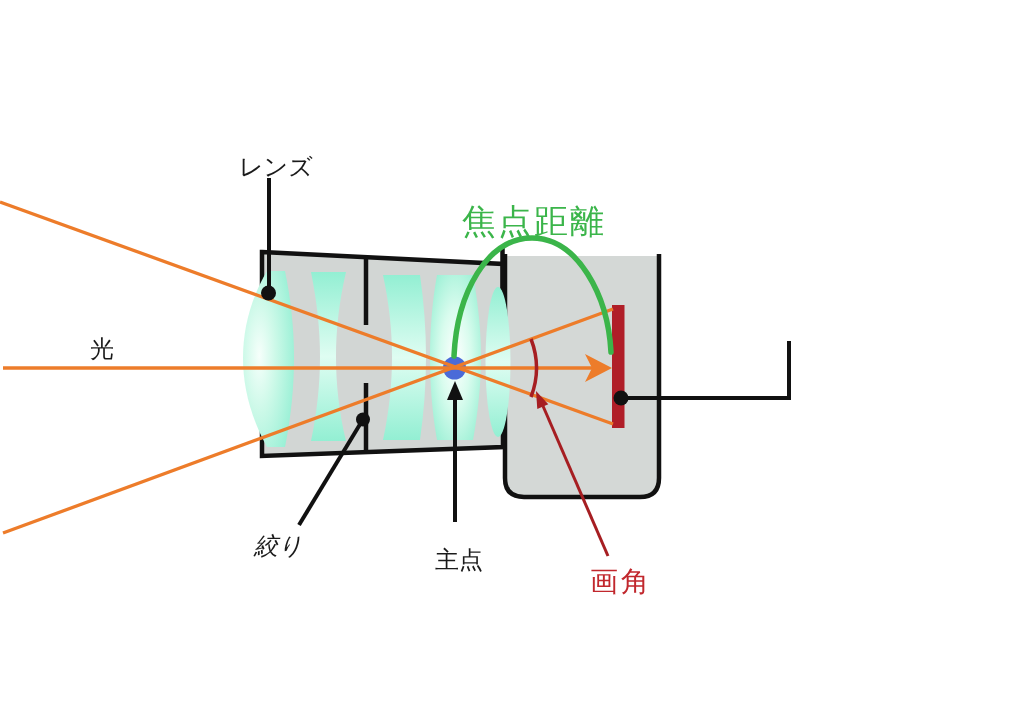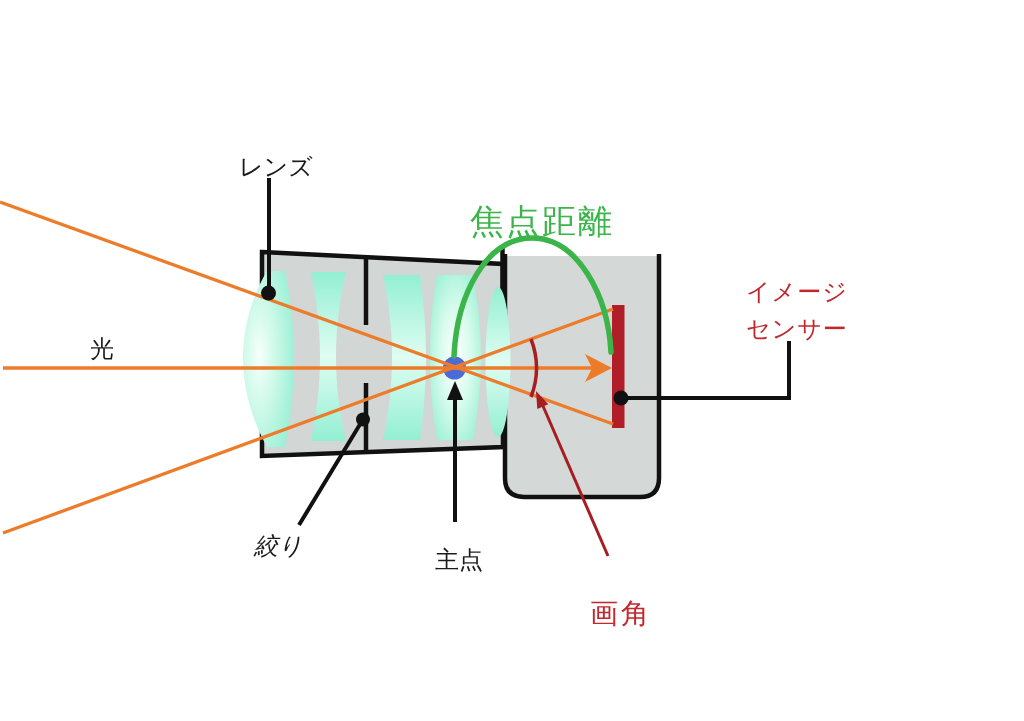--- a/index.html
+++ b/index.html
@@ -1,21 +1,21 @@
 <!DOCTYPE html>
 <html><head>
 <meta charset="utf-8">
 <style>
   html,body{margin:0;padding:0;background:#ffffff;}
   #stage{position:relative;width:976px;height:721px;background:#ffffff;overflow:hidden;
          font-family:"Liberation Sans",sans-serif;}
   #stage svg{position:absolute;left:0;top:0;}
   .label{position:absolute;white-space:nowrap;color:#1a1a1a;font-size:24px;line-height:1.1;}
   .label.green{color:#3bb54a;font-size:34px;letter-spacing:2px;}
-  .label.big-red{color:#c1272d;font-size:28px;letter-spacing:3px;margin-top:32px;}
+  .label.big-red{color:#c1272d;font-size:28px;letter-spacing:3px;}
   .sensor-label{position:absolute;left:746px;top:273px;color:#c1272d;font-size:24px;
                 line-height:37px;letter-spacing:1px;}
 </style>
 </head>
 <body>
 
 <div id="stage">
 
   <svg width="1024" height="721" viewBox="0 0 1024 721">
     <defs>
@@ -80,25 +80,21 @@
     <polygon points="455,381 447,400 463,400" fill="#111"></polygon>
 
     <polyline points="621,398 789,398 789,341" fill="none" stroke="#111" stroke-width="4"></polyline>
     <circle cx="621" cy="398" r="7.5" fill="#111"></circle>
   </svg>
 
   <div class="label" style="left:239px;top:154px;">レンズ</div>
 
   <div class="label" style="left:90px;top:336px;">光</div>
 
-  <div class="label green" style="left:462px;top:203px;margin-left:8px;">焦点距離</div>
+  <div class="label green" style="left:462px;top:203px;">焦点距離</div>
 
-  <div class="sensor-label">
-    <div>イメージ</div>
-    <div>センサー</div>
-  </div>
 
   <div class="label" style="left:254px;top:533px;font-style:italic;">絞り</div>
 
   <div class="label" style="left:435px;top:547px;">主点</div>
 
   <div class="label big-red" style="left:590px;top:567px;">画角</div>
 </div>
 
 </body></html>

